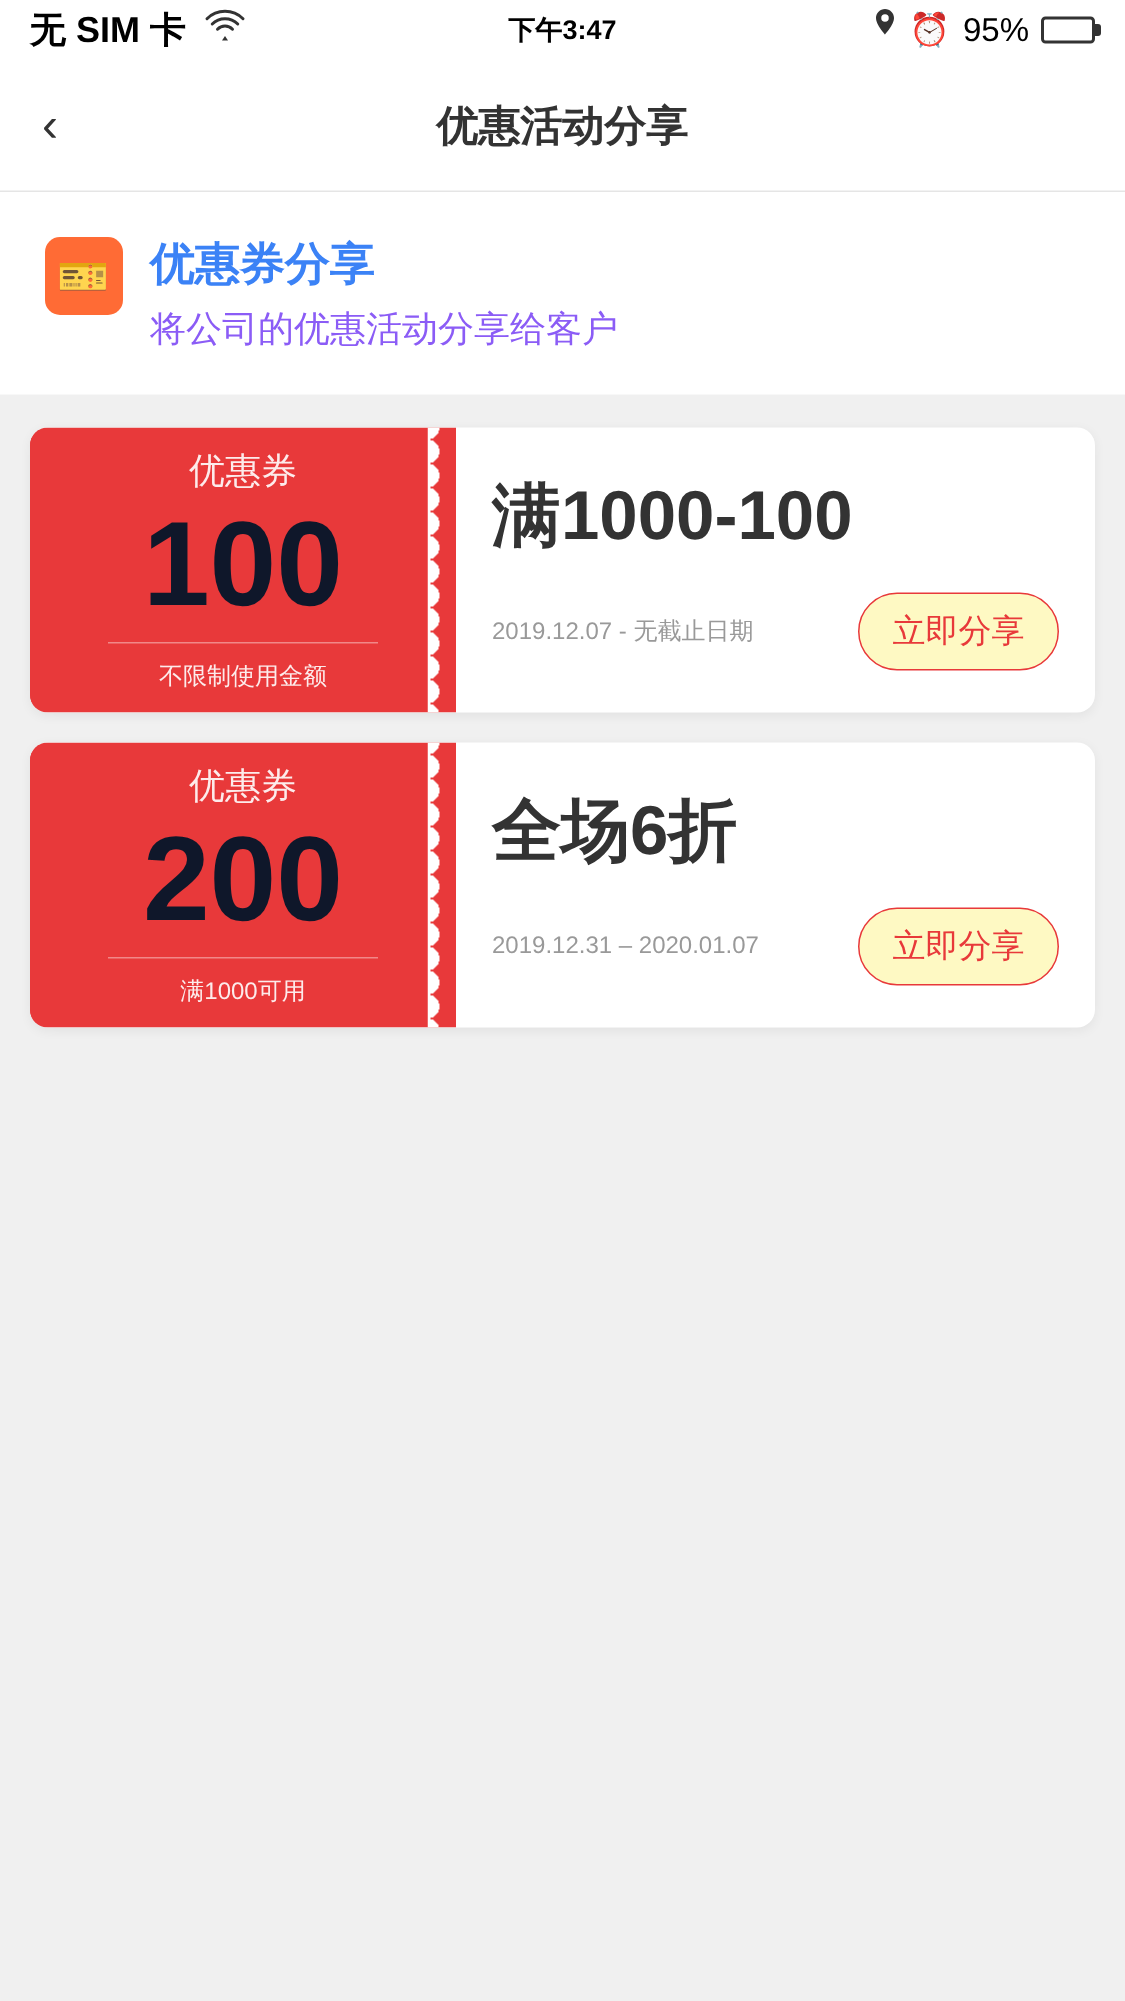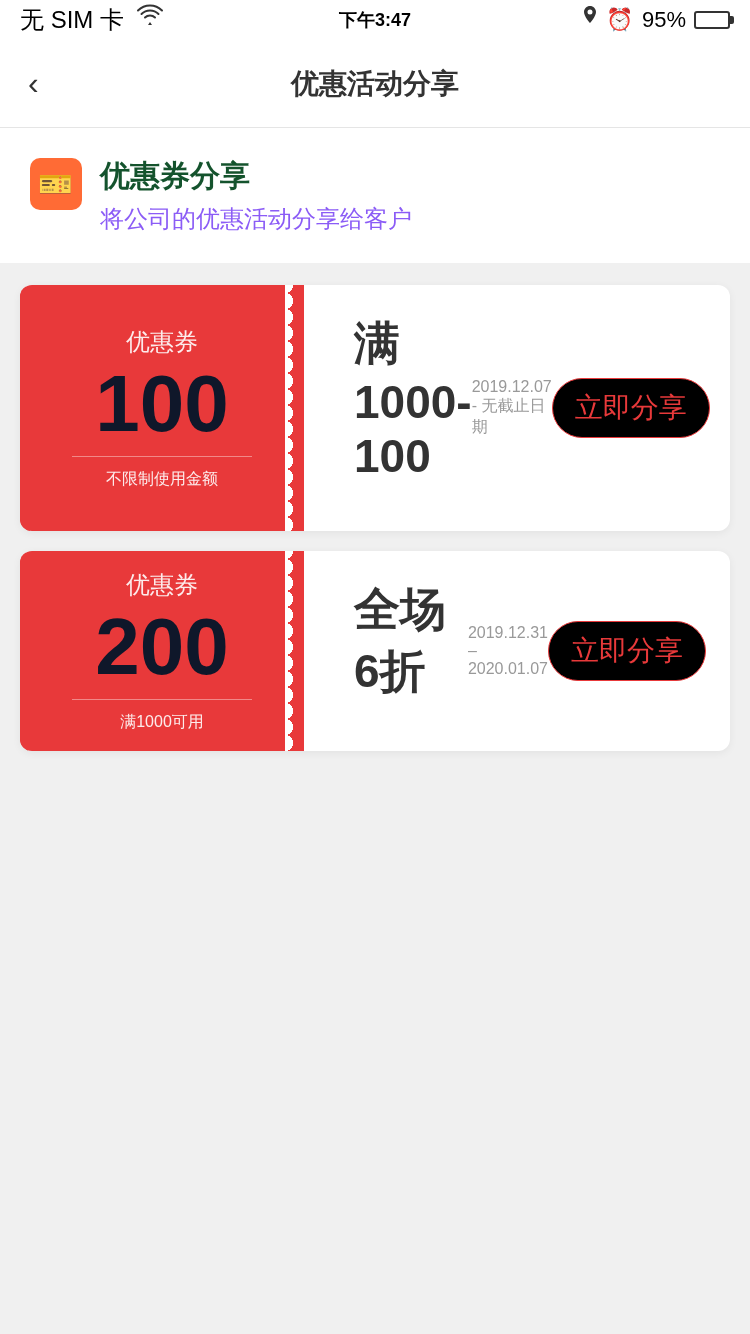--- a/index.html
+++ b/index.html
@@ -18,24 +18,24 @@
       height: 40px;
       background: #fff;
       display: flex;
       align-items: center;
       justify-content: space-between;
       padding: 0 20px;
       font-size: 24px;
     }
     .status-left {
       display: flex;
-      align-items: flex-start;
+      align-items: center;
       gap: 12px;
       font-size: 24px;
-      font-weight: 400;
+      font-weight: 700;
     }
     .status-center {
       font-size: 18px;
       font-weight: 600;
       position: absolute;
       left: 50%;
       transform: translateX(-50%);
     }
     .status-right {
       display: flex;
@@ -114,21 +114,21 @@
       display: flex;
       align-items: center;
       justify-content: center;
       font-size: 28px;
       flex-shrink: 0;
       margin-top: 2px;
     }
     .section-text h2 {
       font-size: 30px;
       font-weight: 600;
-      color: #14532d;
+      color: #3b82f6;
       margin-bottom: 6px;
     }
     .section-text p {
       font-size: 24px;
       color: #8b5cf6;
     }
 
     
     .coupon-list {
       background: #f0f0f0;
@@ -205,46 +205,45 @@
       font-size: 16px;
       color: rgba(255,255,255,0.9);
       text-align: center;
     }
 
     
     .coupon-right {
       flex: 1;
       padding: 28px 24px;
       display: flex;
-      flex-direction: row;
+      flex-direction: column;
       justify-content: center;
-      margin-left: 26px;
     }
     .coupon-title {
       font-size: 46px;
       font-weight: 700;
       color: #333;
       margin-bottom: 20px;
     }
     .coupon-bottom {
       display: flex;
       align-items: center;
       justify-content: space-between;
     }
     .coupon-date {
       font-size: 16px;
       color: #999;
     }
     .share-btn {
       border: 1.5px solid #e8393a;
       color: #e8393a;
-      background: #000000;
+      background: #fef9c3;
       border-radius: 30px;
       padding: 10px 22px;
-      font-size: 28px;
+      font-size: 22px;
       cursor: pointer;
       white-space: nowrap;
     }
 
     
     .empty-area {
       flex: 1;
       background: #f0f0f0;
       min-height: 500px;
     }

